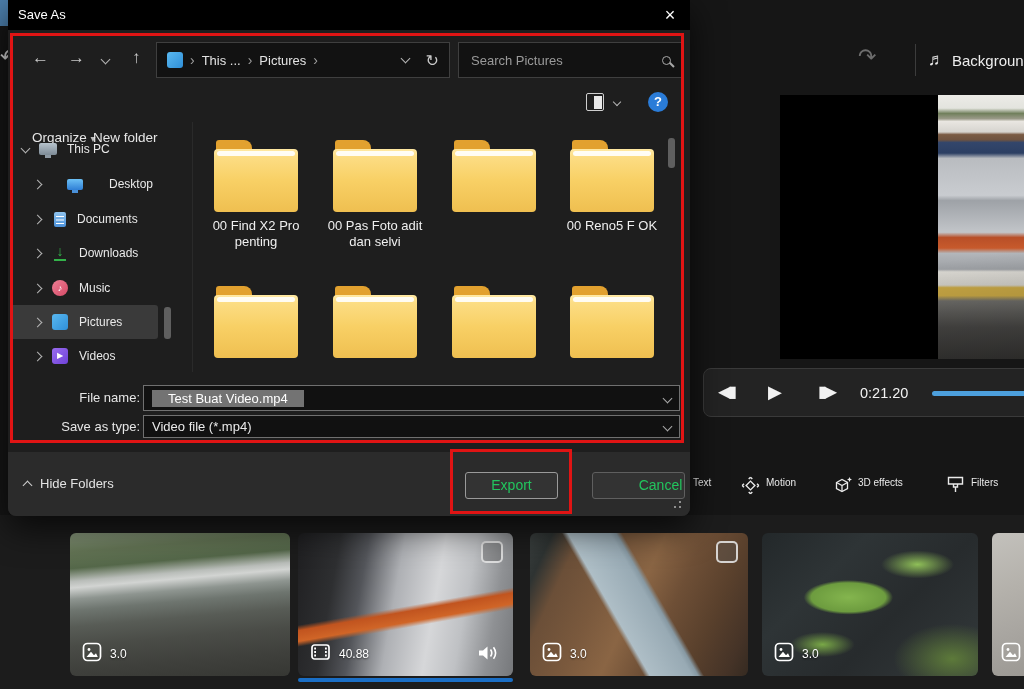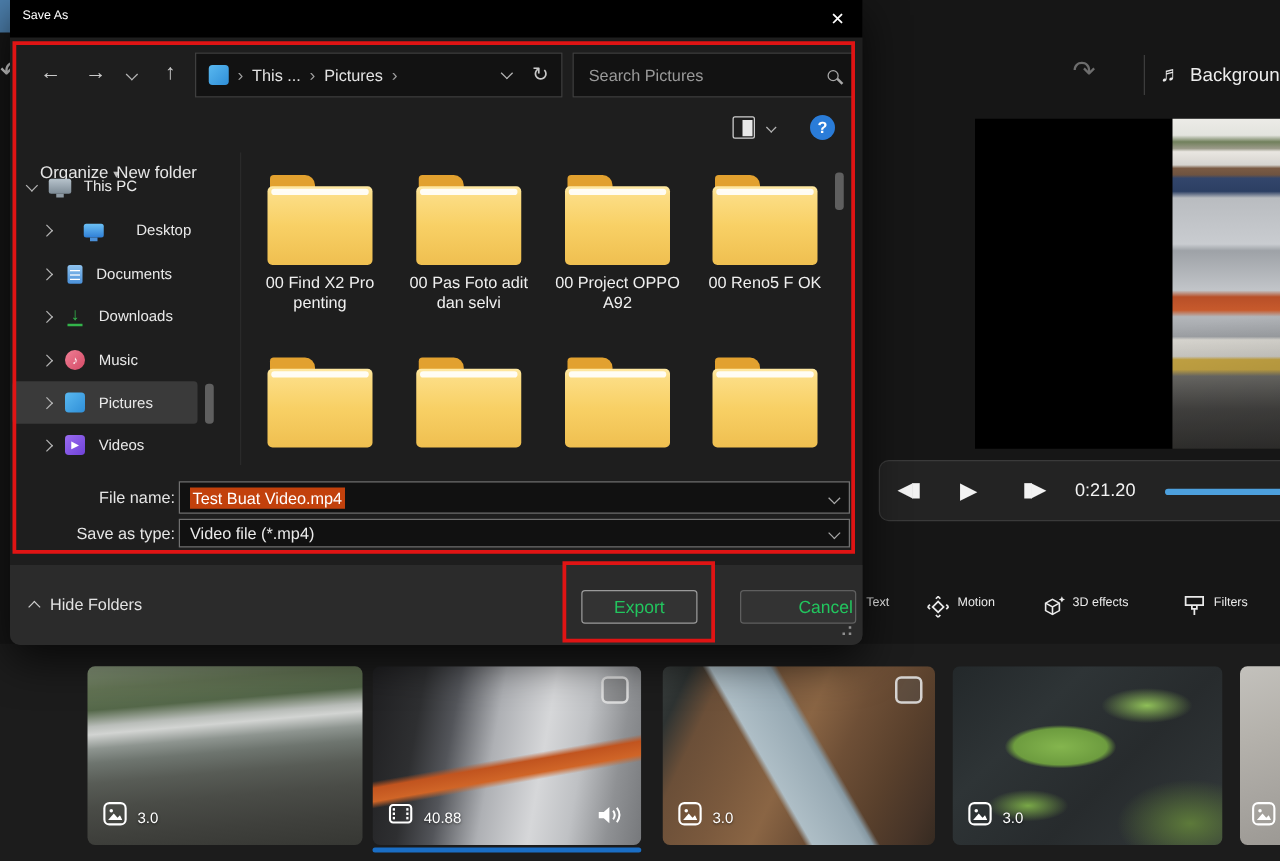--- a/index.html
+++ b/index.html
@@ -87,21 +87,21 @@
   .thumb-check { position:absolute; top:8px; right:10px; width:22px; height:22px;
      border:2px solid rgba(235,235,235,.85); border-radius:5px; background:rgba(90,90,90,.35); }
   .thumb-speaker { position:absolute; right:14px; bottom:10px; }
   .sel-underline { position:absolute; left:298px; top:163px; width:215px; height:4px;
      background:#1a6ec5; border-radius:2px; }
 
   
   .dialog { left:8px; top:0; width:682px; height:516px; background:#1e1e1e;
             border-radius:0 0 8px 8px; box-shadow:0 12px 34px rgba(0,0,0,.7); z-index:10; }
   .titlebar { position:absolute; left:0; top:0; width:100%; height:30px; background:#000; }
-  .title { position:absolute; left:10px; top:7px; font-size:10px; color:#fff; }
+  .title { position:absolute; left:10px; top:7px; font-size:13px; color:#fff; }
   .close-btn { position:absolute; right:6px; top:2px; width:28px; height:26px; text-align:center;
                font-size:18px; line-height:26px; color:#fff; }
 
   .nav-ico { position:absolute; top:48px; font-size:17px; color:#c9c9c9; }
   .addressbar { position:absolute; left:148px; top:42px; width:294px; height:36px;
                 background:#121212; border:1px solid #3f3f3f; display:flex; align-items:center;
                 gap:7px; padding:0 10px; font-size:13px; color:#e3e3e3; }
   .crumb-sep { color:#9f9f9f; font-size:14px; }
   .addr-spacer { flex:1; }
   .searchbox { position:absolute; left:450px; top:42px; width:226px; height:36px;
@@ -156,21 +156,21 @@
      background:rgba(255,255,255,.9); border-radius:3px; }
   .folder-item { position:absolute; width:112px; text-align:center; }
   .folder-item .name { margin-top:6px; font-size:13px; line-height:16px; color:#efefef;text-align:center; }
   .files-scroll { position:absolute; left:660px; top:138px; width:7px; height:30px;
      background:#5f5f5f; border-radius:3px; }
 
   .field-label { position:absolute; left:24px; width:108px; text-align:right; font-size:13px; color:#e6e6e6; }
   .field-box { position:absolute; left:135px; width:537px; background:#111;
      border:1px solid #707070; display:flex; align-items:center; padding:0 8px; font-size:13px; }
   .field-box .chev { border-color:#a9a9a9; margin-left:auto; }
-  .sel-text { background:#c2410c; color:#fff; padding:1px 2px;text-align:right; }
+  .sel-text { background:#737373; color:#fff; padding:1px 16px;text-align:right; }
 
   .dlg-footer { position:absolute; left:0; top:452px; width:100%; height:64px; background:#2b2b2b;
      border-radius:0 0 8px 8px; }
   .hide-folders { position:absolute; left:16px; top:24px; display:flex; align-items:center; gap:9px;
      font-size:13px; color:#e3e3e3; }
   .btn { position:absolute; top:20px; width:93px; height:27px; background:#333;
      border-radius:3px; text-align:center; line-height:25px; font-size:14px; color:#22c55e; }
   .btn-export { left:457px; border:1px solid #9a9a9a; }
   .btn-cancel { left:584px; border:1px solid #5f5f5f;padding-left:44px; }
   .grip { position:absolute; right:9px; bottom:8px; width:2.5px; height:2.5px; background:#8f8f8f;
@@ -404,21 +404,20 @@
         <div class="gloss"></div>
     </div>
     <div class="name">00 Pas Foto adit dan selvi</div>
   </div>
   <div class="folder-item" style="left:430px; top:140px;">
     <div class="folder" style="margin:0 auto;">
       <div class="tab"></div>
         <div class="body"></div>
         <div class="gloss"></div>
     </div>
-    <div class="name">00 Project OPPO A92</div>
   </div>
   <div class="folder-item" style="left:548px; top:140px;">
     <div class="folder" style="margin:0 auto;">
       <div class="tab"></div>
         <div class="body"></div>
         <div class="gloss"></div>
     </div>
     <div class="name">00 Reno5 F OK</div>
   </div>
 

